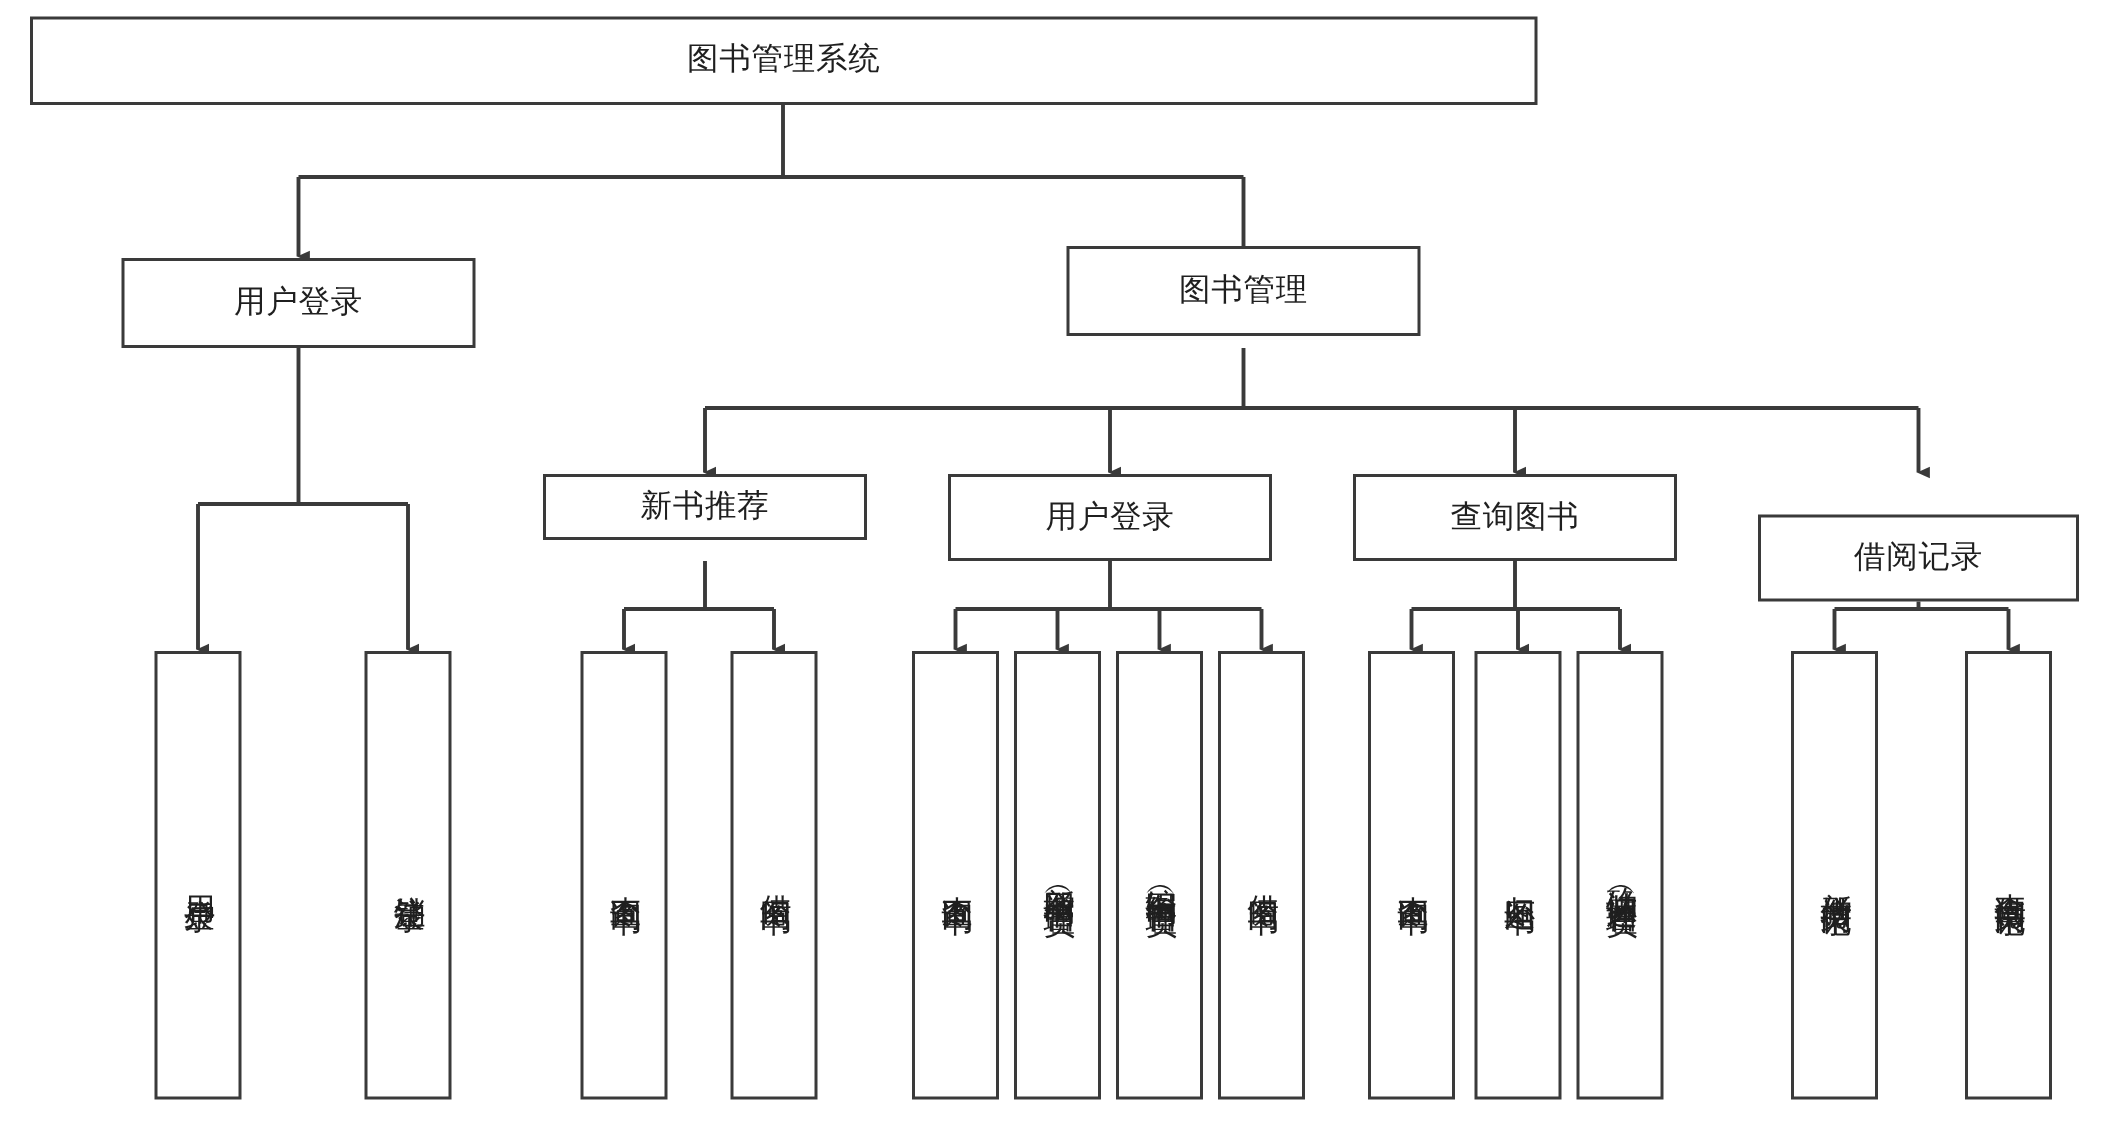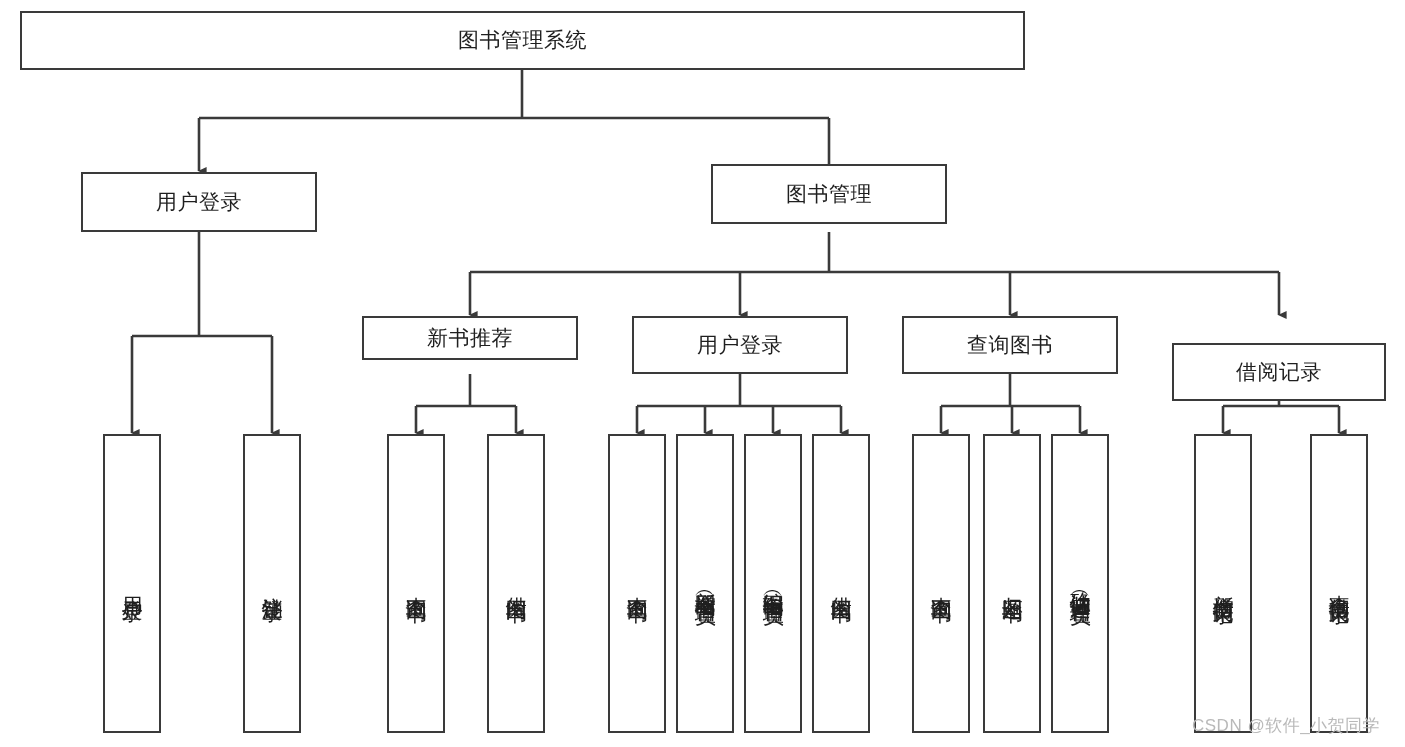--- a/index.html
+++ b/index.html
@@ -174,15 +174,14 @@
         <span class="label">确认归还（管理员）</span>
       </div>
       <div class="node vertical" style="left: 1194px; top: 434px; width: 58px; height: 299px;">
         <span class="label">新增借阅记录</span>
       </div>
       <div class="node vertical" style="left: 1310px; top: 434px; width: 58px; height: 299px;">
         <span class="label">查询借阅记录</span>
       </div>
     </div>
 
-  <div class="watermark" style="left: 1192px; top: 714px;">CSDN @软件_小贺同学</div>
 
 </div>
 
 </body></html>

